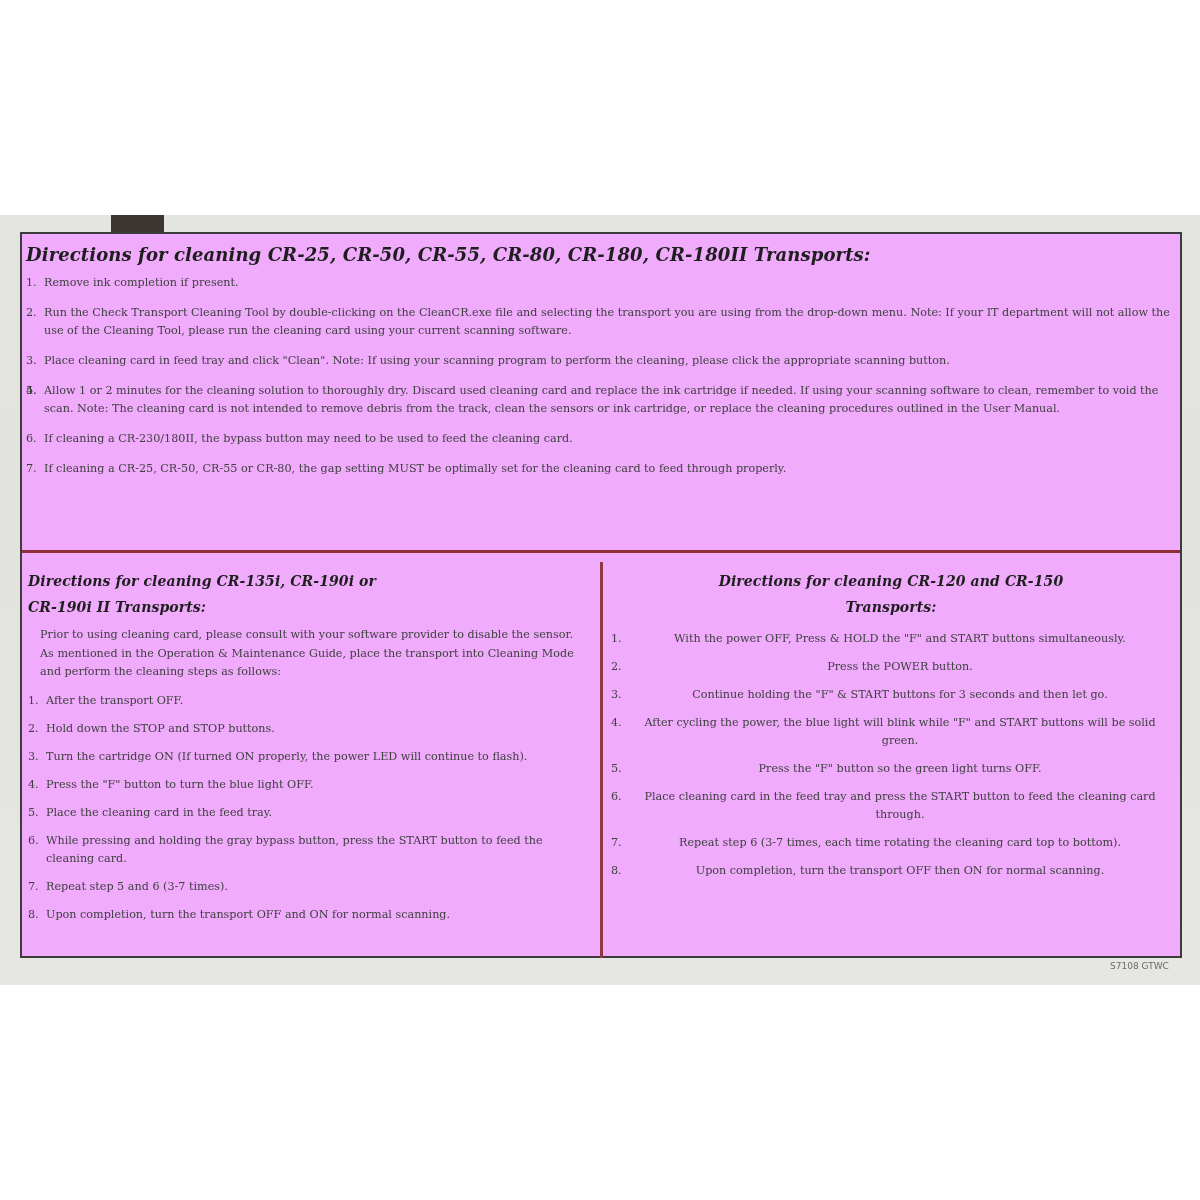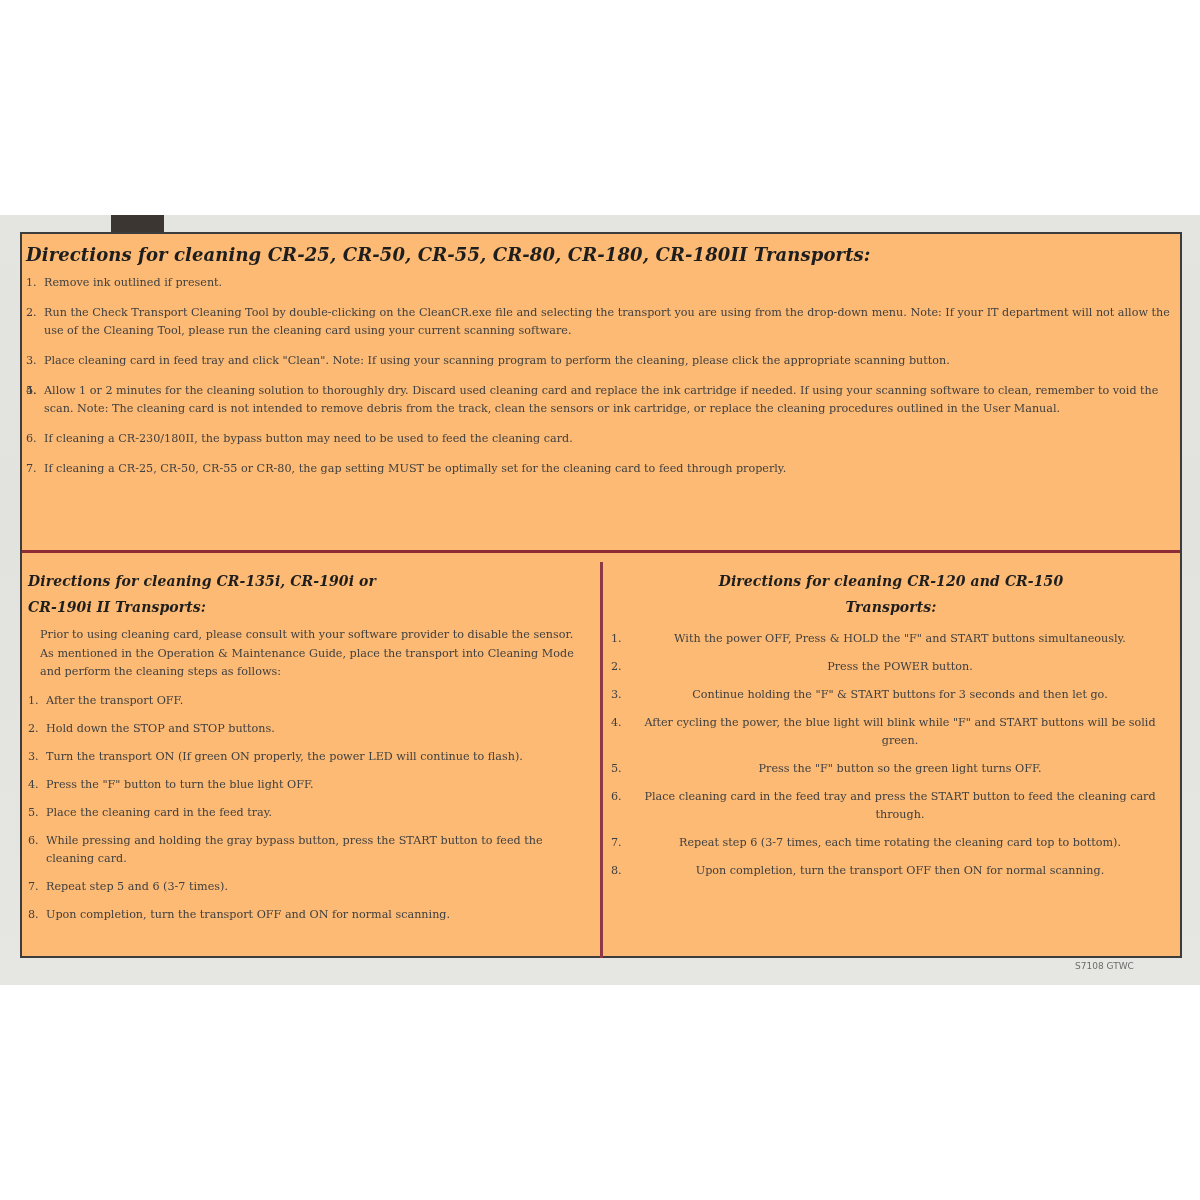--- a/index.html
+++ b/index.html
@@ -9,21 +9,21 @@
   }
   .card {
     position:absolute; left:0; top:215px; width:1200px; height:770px;
     background:linear-gradient(180deg,#e4e4e1 0%,#e2e2df 40%,#e6e6e3 100%);
   }
   .tab {
     position:absolute; left:111px; top:215px; width:53px; height:17px; background:#3b3631;
   }
   .frame {
     position:absolute; left:20px; top:232px; width:1162px; height:726px;
-    border:2px solid #3c3c3c; box-sizing:border-box; background:#fdba74;
+    border:2px solid #3c3c3c; box-sizing:border-box; background:#f0abfc;
   }
   .divider-h {
     position:absolute; left:0; top:316px; width:100%; height:3px; background:#8e2d35;
   }
   .divider-v {
     position:absolute; left:578px; top:328px; width:3px; height:396px; background:#8e3a45;
   }
   .section-top { position:absolute; left:4px; top:8px; width:1146px; }
   .section-left { position:absolute; left:6px; top:334px; width:560px; }
   .section-right { position:absolute; left:589px; top:334px; width:560px;text-align:center; }
@@ -35,55 +35,55 @@
   ol { list-style:none; margin:0; padding:0; }
   li {
     font-size:11.2px; line-height:18px; color:#404040; position:relative; padding-left:18px;
   }
   .num { position:absolute; left:0; top:0; }
   .top li { margin-top:12px; }
   .top li:first-child { margin-top:6px; }
   .sub li { margin-top:10px; }
   .intro { font-size:11.2px; line-height:18.5px; color:#404040; margin:6px 0 6px 12px; }
   .catalog {
-    position:absolute; left:1075px; top:961px; font-size:9px; color:#6b6b6b;
+    position:absolute; left:1110px; top:961px; font-size:9px; color:#6b6b6b;
     font-family:"DejaVu Sans", sans-serif;
   }
 </style>
 </head>
 <body>
 
 <div class="card"></div>
 <div class="tab"></div>
 
 <div class="frame">
 
   <div class="section-top top">
     <h2>Directions for cleaning CR-25, CR-50, CR-55, CR-80, CR-180, CR-180II Transports:</h2>
     <ol>
-      <li><span class="num">1.</span><span>Remove ink outlined if present.</span></li>
+      <li><span class="num">1.</span><span>Remove ink completion if present.</span></li>
       <li><span class="num">2.</span><span>Run the Check Transport Cleaning Tool by double-clicking on the CleanCR.exe file and selecting the transport you are using from the drop-down menu. Note: If your IT department will not allow the use of the Cleaning Tool, please run the cleaning card using your current scanning software.</span></li>
       <li><span class="num">3.</span><span>Place cleaning card in feed tray and click "Clean". Note: If using your scanning program to perform the cleaning, please click the appropriate scanning button.</span></li>
       <li><span class="num">4.</span></li>
       <li><span class="num">5.</span><span>Allow 1 or 2 minutes for the cleaning solution to thoroughly dry. Discard used cleaning card and replace the ink cartridge if needed. If using your scanning software to clean, remember to void the scan. Note: The cleaning card is not intended to remove debris from the track, clean the sensors or ink cartridge, or replace the cleaning procedures outlined in the User Manual.</span></li>
       <li><span class="num">6.</span><span>If cleaning a CR-230/180II, the bypass button may need to be used to feed the cleaning card.</span></li>
       <li><span class="num">7.</span><span>If cleaning a CR-25, CR-50, CR-55 or CR-80, the gap setting MUST be optimally set for the cleaning card to feed through properly.</span></li>
     </ol>
   </div>
 
   <div class="divider-h"></div>
   <div class="divider-v"></div>
 
   <div class="section-left sub">
     <h2><span>Directions for cleaning CR-135i, CR-190i or</span><br><span>CR-190i II Transports:</span></h2>
     <p class="intro">Prior to using cleaning card, please consult with your software provider to disable the sensor.  As mentioned in the Operation &amp; Maintenance Guide, place the transport into Cleaning Mode and perform the cleaning steps as follows:</p>
     <ol>
       <li><span class="num">1.</span><span>After the transport OFF.</span></li>
       <li><span class="num">2.</span><span>Hold down the STOP and STOP buttons.</span></li>
-      <li><span class="num">3.</span><span>Turn the transport ON (If green ON properly, the power LED will continue to flash).</span></li>
+      <li><span class="num">3.</span><span>Turn the cartridge ON (If turned ON properly, the power LED will continue to flash).</span></li>
       <li><span class="num">4.</span><span>Press the "F" button to turn the blue light OFF.</span></li>
       <li><span class="num">5.</span><span>Place the cleaning card in the feed tray.</span></li>
       <li><span class="num">6.</span><span>While pressing and holding the gray bypass button, press the START button to feed the cleaning card.</span></li>
       <li><span class="num">7.</span><span>Repeat step 5 and 6 (3-7 times).</span></li>
       <li><span class="num">8.</span><span>Upon completion, turn the transport OFF and ON for normal scanning.</span></li>
     </ol>
   </div>
 
   <div class="section-right sub">
     <h2><span>Directions for cleaning CR-120 and CR-150</span><br><span>Transports:</span></h2>

